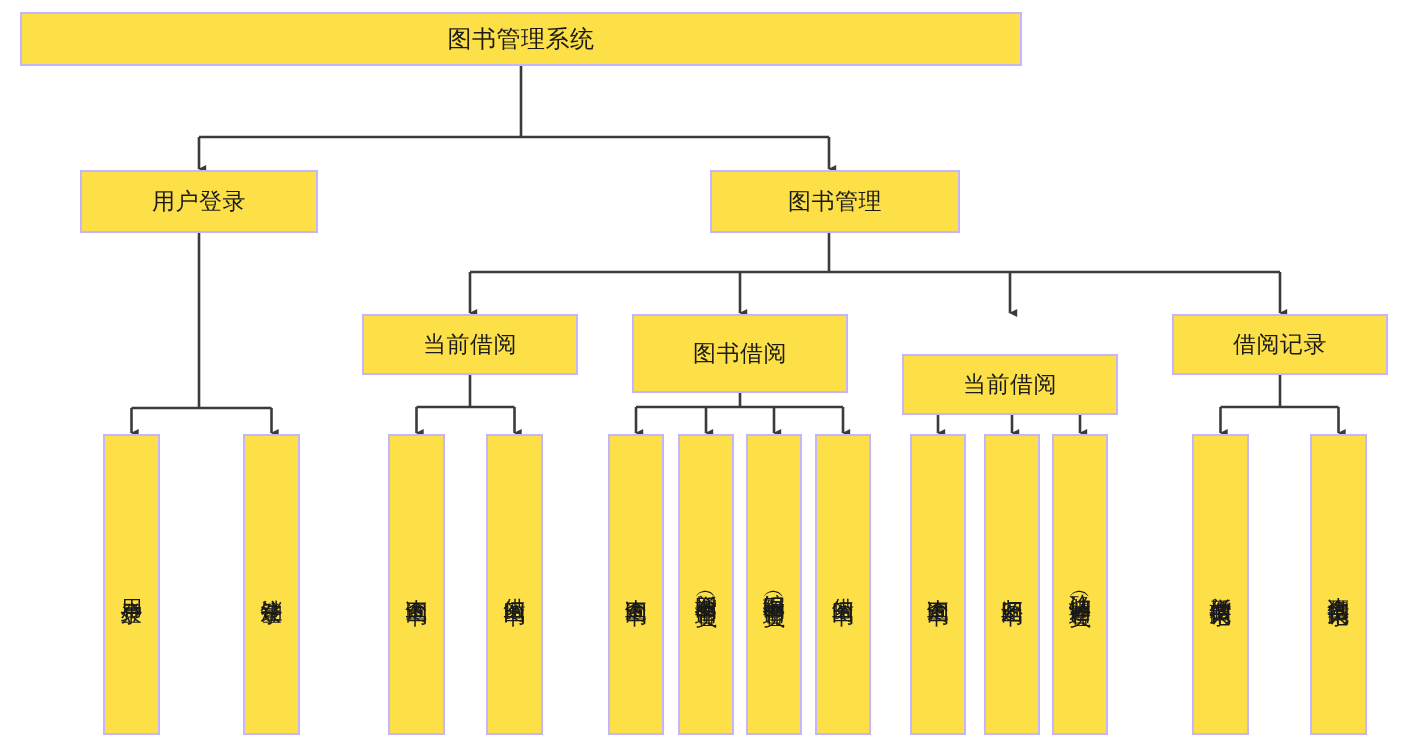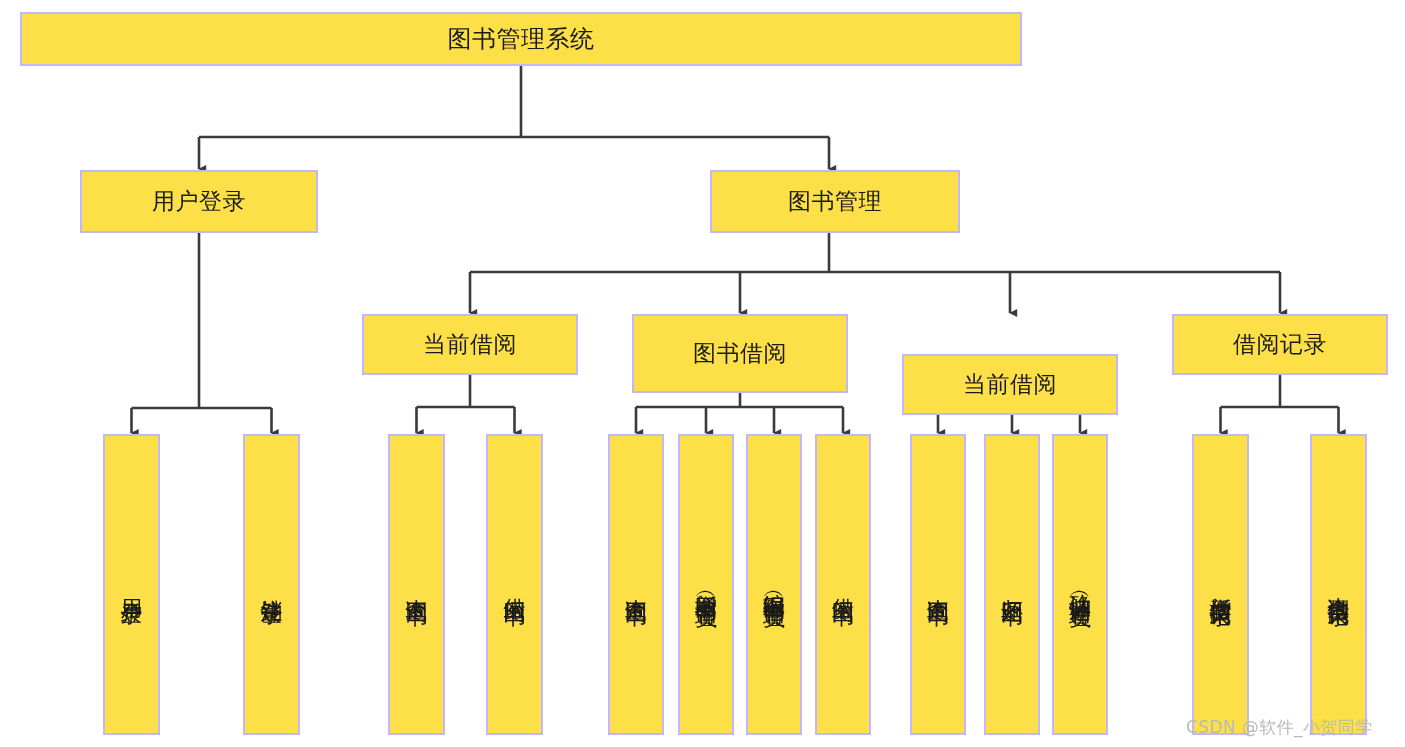--- a/index.html
+++ b/index.html
@@ -176,14 +176,13 @@
         <span class="node-label">确认归还（管理员）</span>
       </div>
       <div class="node vertical" style="left: 1192px; top: 434px; width: 57px; height: 301px;">
         <span class="node-label">新增借阅记录</span>
       </div>
       <div class="node vertical" style="left: 1310px; top: 434px; width: 57px; height: 301px;">
         <span class="node-label">查询借阅记录</span>
       </div>
     </div>
 
-  <div class="watermark">CSDN @软件_小贺同学</div>
 </div>
 
 </body></html>

